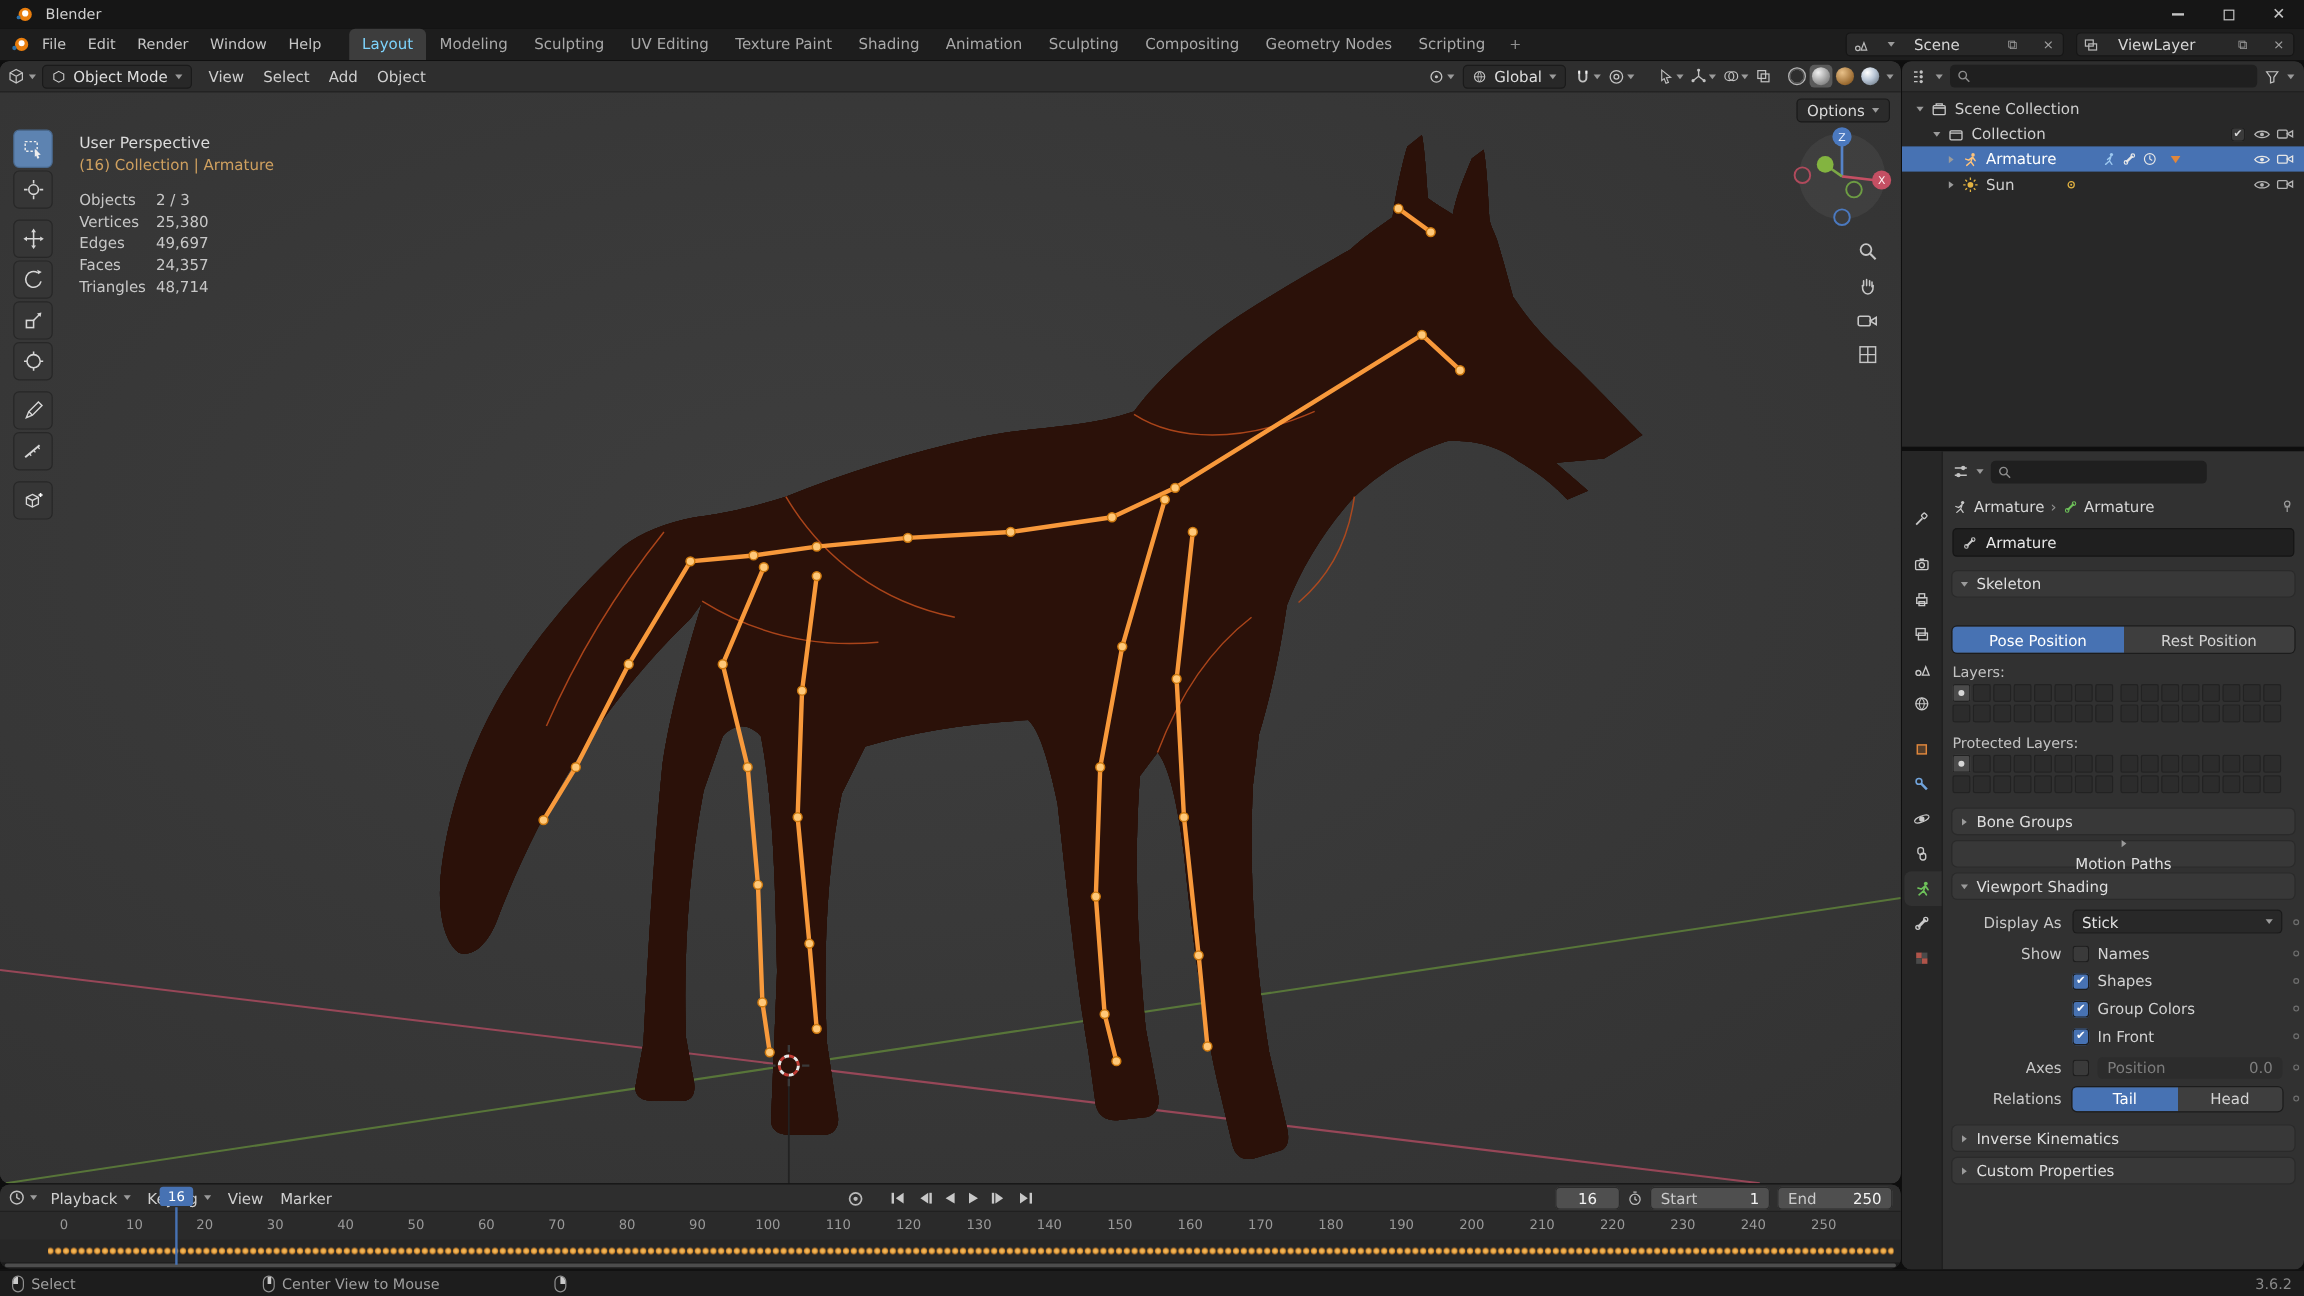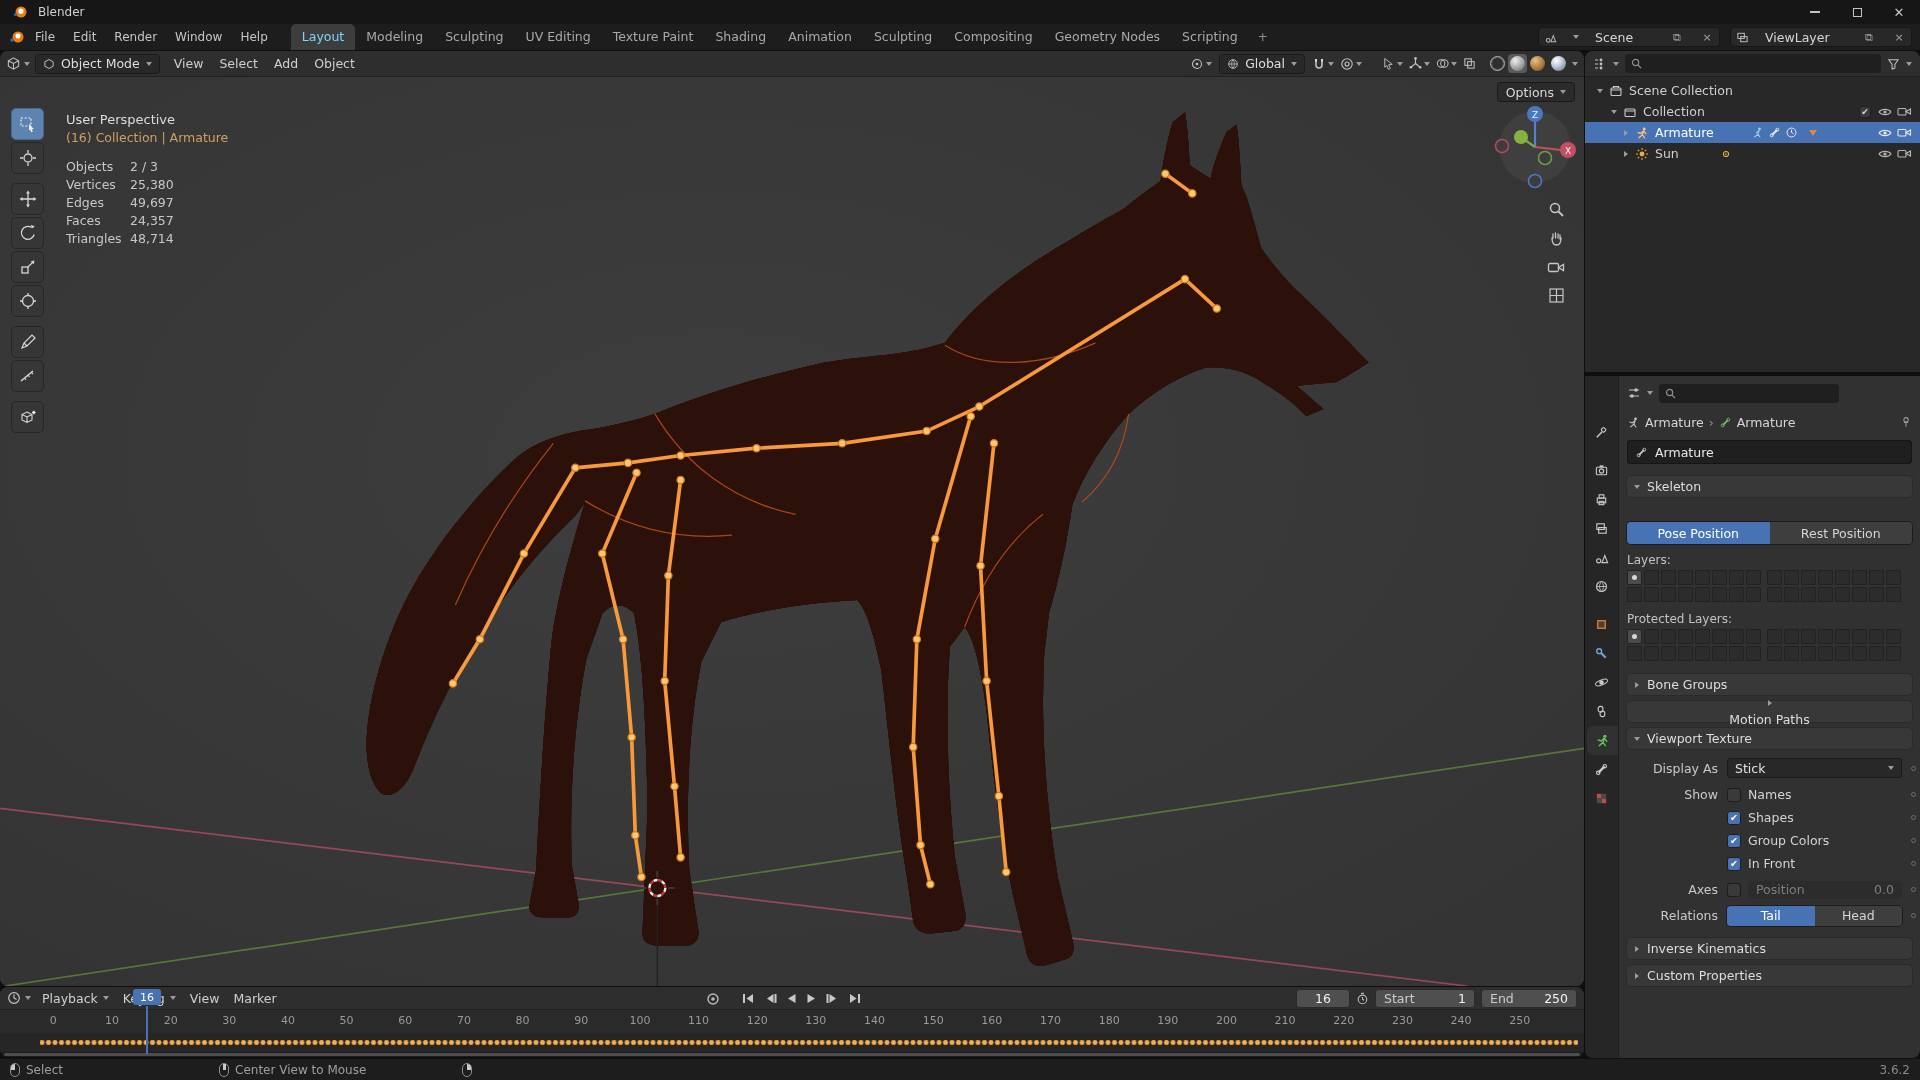--- a/index.html
+++ b/index.html
@@ -831,21 +831,21 @@
         <div class="phead" style="margin-top:13px;">
           <span class="caret r"></span>
           <span>Bone Groups</span>
         </div>
         <div class="phead" style="margin-top:6px;flex-direction:column;">
           <span class="caret r"></span>
           <span>Motion Paths</span>
         </div>
         <div class="phead" style="margin-top:6px;">
           <span class="caret"></span>
-          <span>Viewport Texture</span>
+          <span>Viewport Shading</span>
         </div>
 
         <div class="prow" style="margin-top:9px;height:20px;">
           <span class="plabel">Display As</span>
           <div class="ddrop" style="flex:1;margin-right:10px;">
             <span>Stick</span>
             <span class="caret"></span>
           </div>
           <span class="deco"></span>
         </div>

